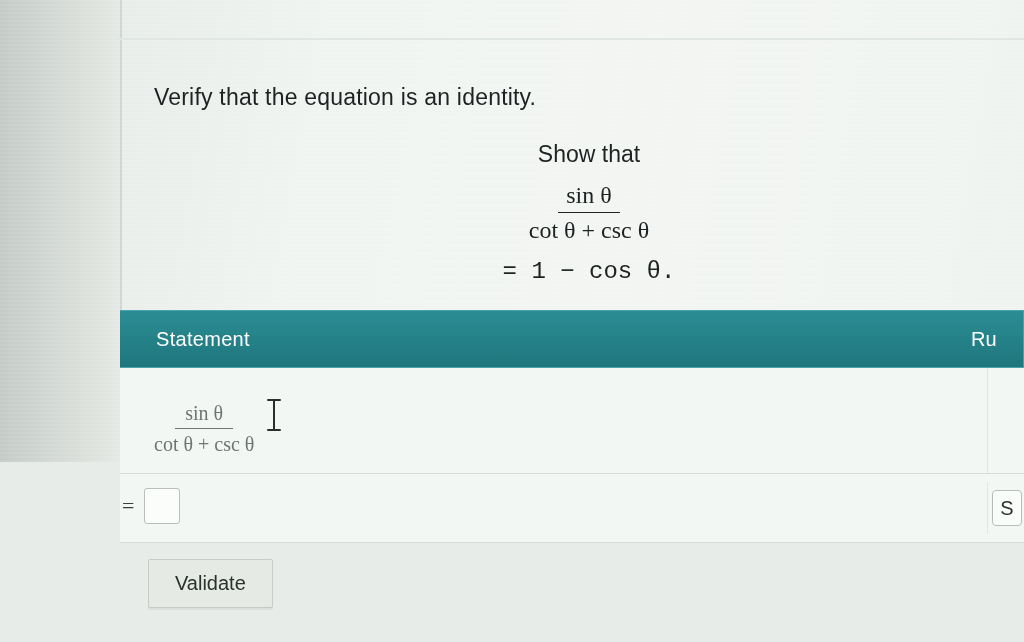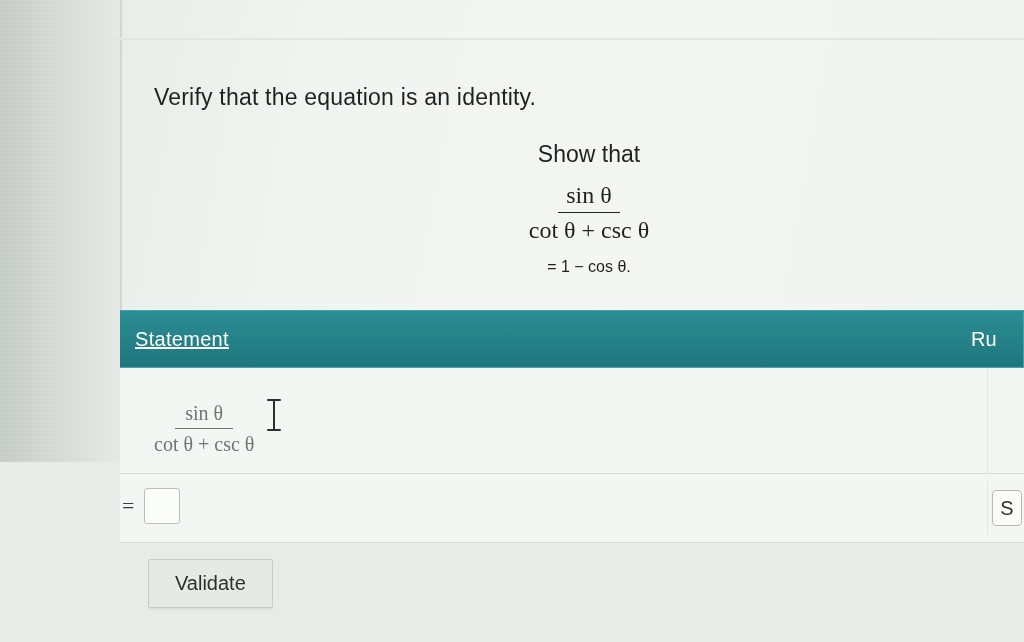--- a/index.html
+++ b/index.html
@@ -69,22 +69,22 @@
   .frac .num {
     padding: 0 8px 4px 8px;
     border-bottom: 1.6px solid #222;
     font-size: 24px;
   }
   .frac .den {
     padding: 4px 8px 0 8px;
     font-size: 24px;
   }
   .eqrest {
-    font-family: Liberation Sans, sans-serif;
-    font-size: 16px;
+    font-family: Liberation Mono, monospace;
+    font-size: 24px;
   }
 
   .grid-area {
     position: absolute;
     left: 120px;
     right: 0;
     top: 310px;
     bottom: 0;
   }
 
@@ -93,24 +93,23 @@
     height: 56px;
     background: #237a7f;
     background: linear-gradient(180deg, #2b8d94 0%, #1f767d 100%);
     color: #fff;
     font-size: 20px;
     align-items: center;
     border: 1px solid #4aa3aa;
     border-left: none;
   }
   .header-cell-left {
-    padding-left: 15px;
+    padding-left: 36px;
     flex: 1;
     letter-spacing: 0.3px;
-    text-decoration: underline;
   }
   .header-cell-right {
     width: 36px;
     text-align: left;
     padding-right: 16px;
   }
 
   .content-row {
     display: flex;
     background: #f3f7f3;

